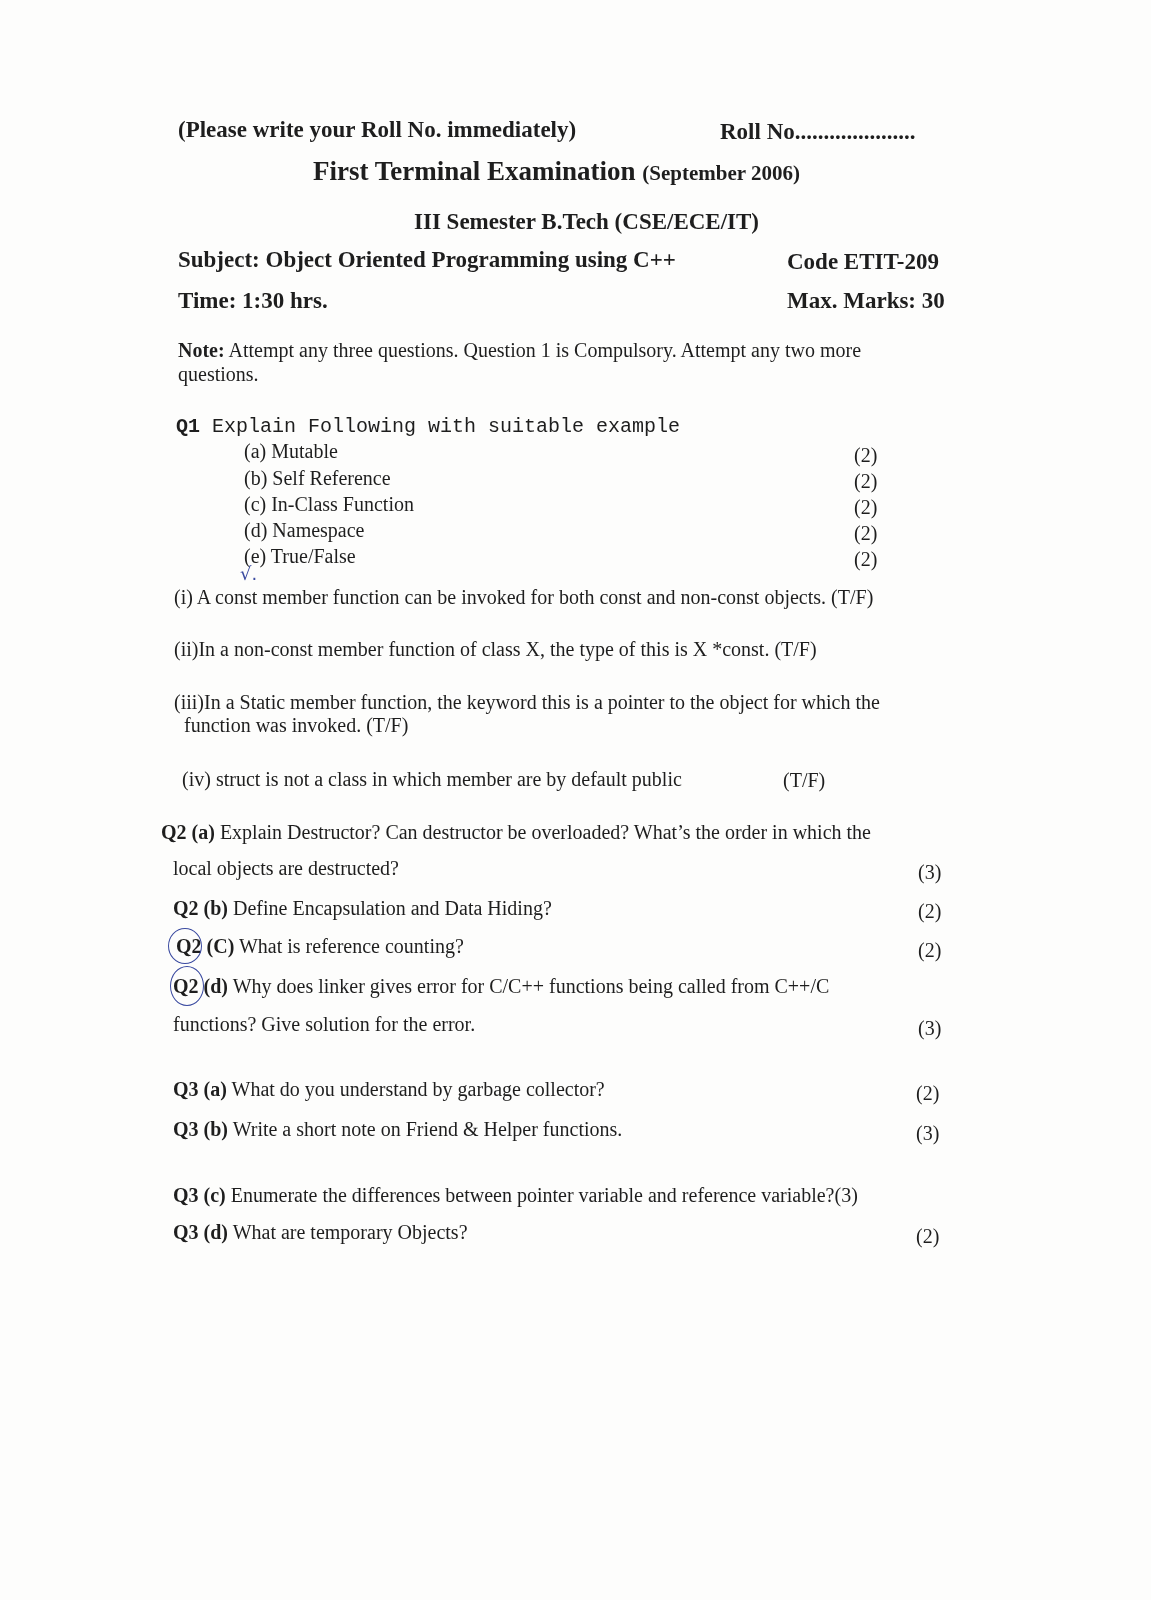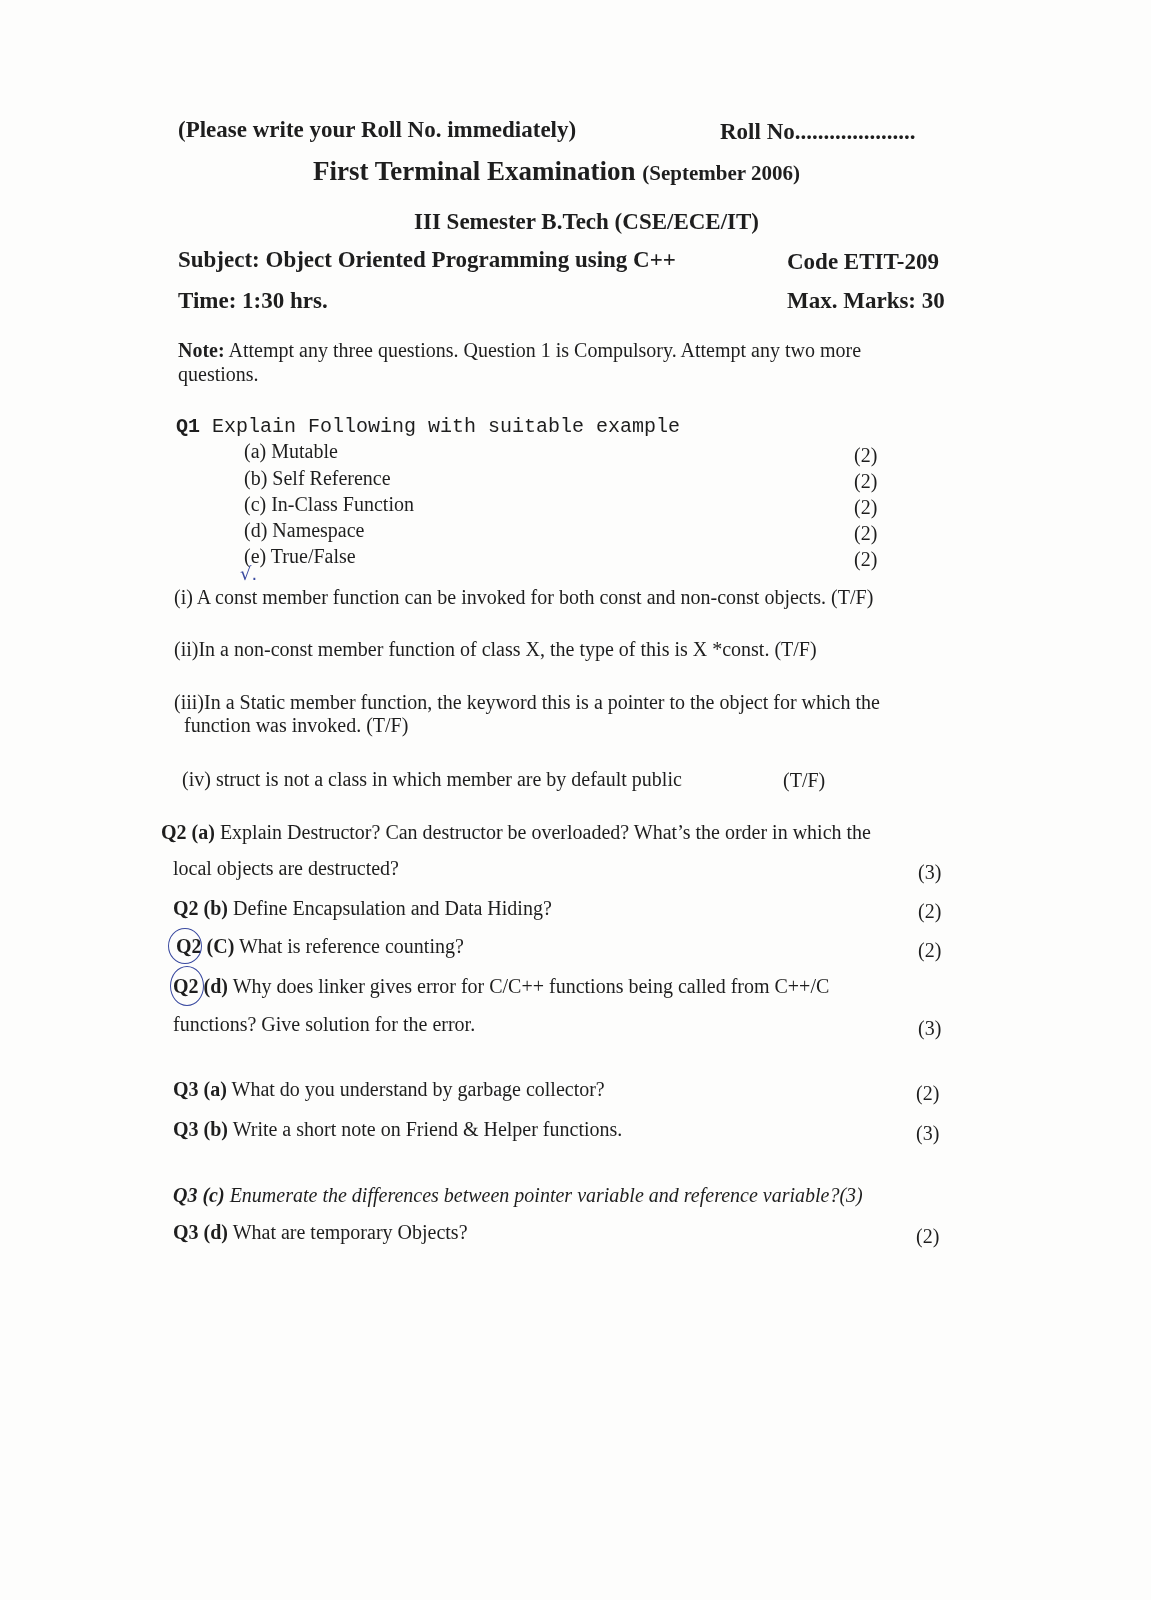--- a/index.html
+++ b/index.html
@@ -93,20 +93,20 @@
 <div class="abs body" style="left:173px;top:1078px;">
   <b>Q3 (a)</b><span> What do you understand by garbage collector?</span>
 </div>
 <div class="mark" style="left:916px;top:1082px;">(2)</div>
 
 <div class="abs body" style="left:173px;top:1118px;">
   <b>Q3 (b)</b><span> Write a short note on Friend &amp; Helper functions.</span>
 </div>
 <div class="mark" style="left:916px;top:1122px;">(3)</div>
 
-<div class="abs body" style="left:173px;top:1184px;font-style:italic;">
+<div class="abs body" style="left:173px;top:1184px;">
   <b>Q3 (c)</b><span> Enumerate the differences between pointer variable and reference variable?(3)</span>
 </div>
 
 <div class="abs body" style="left:173px;top:1221px;">
   <b>Q3 (d)</b><span> What are temporary Objects?</span>
 </div>
 <div class="mark" style="left:916px;top:1225px;">(2)</div>
 
 </body></html>

